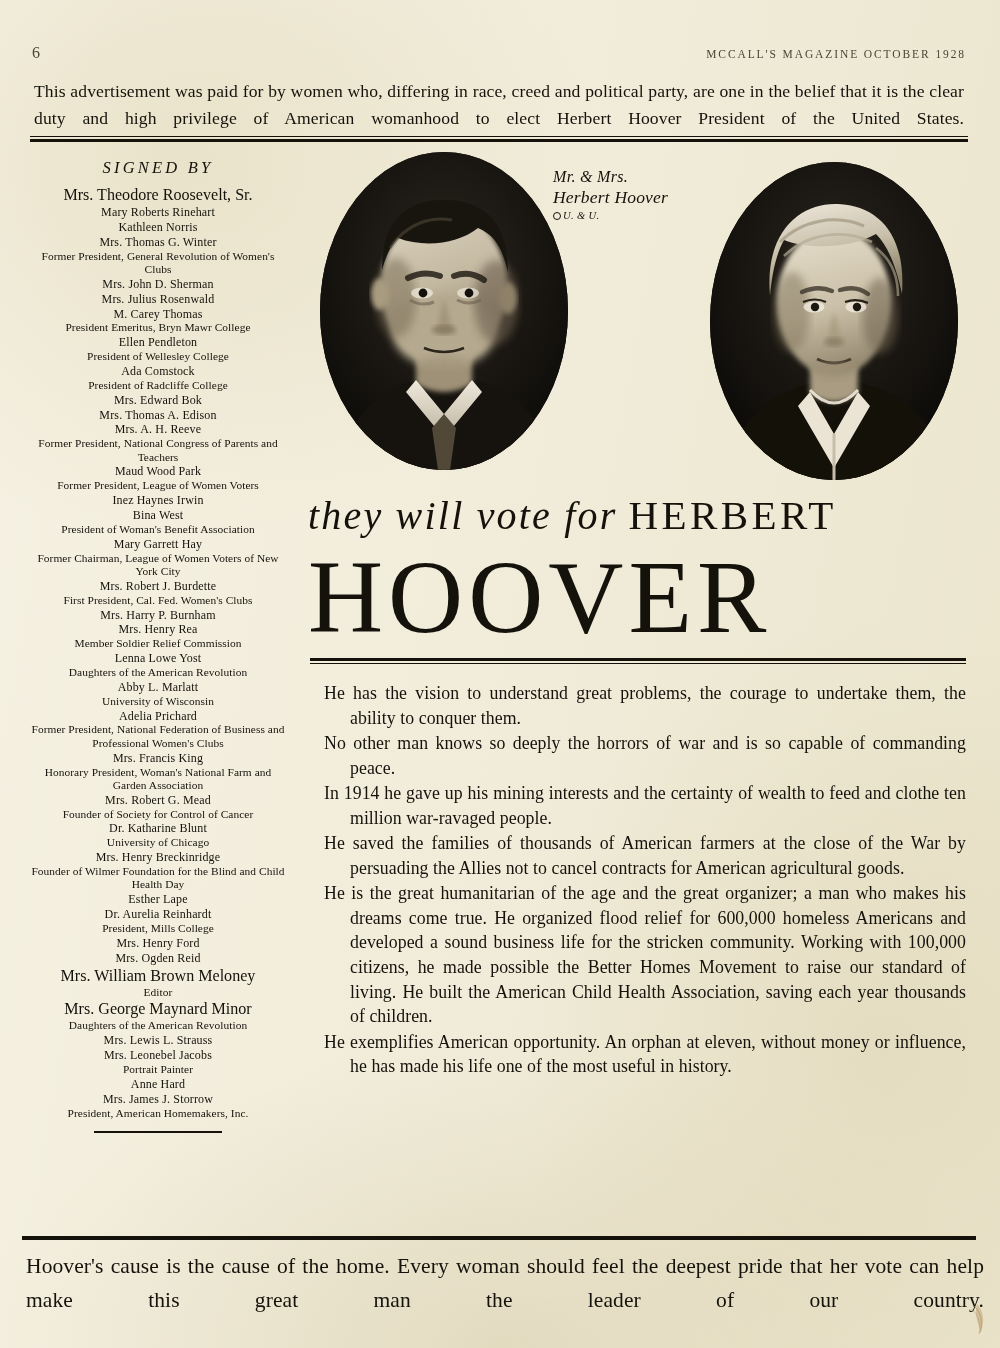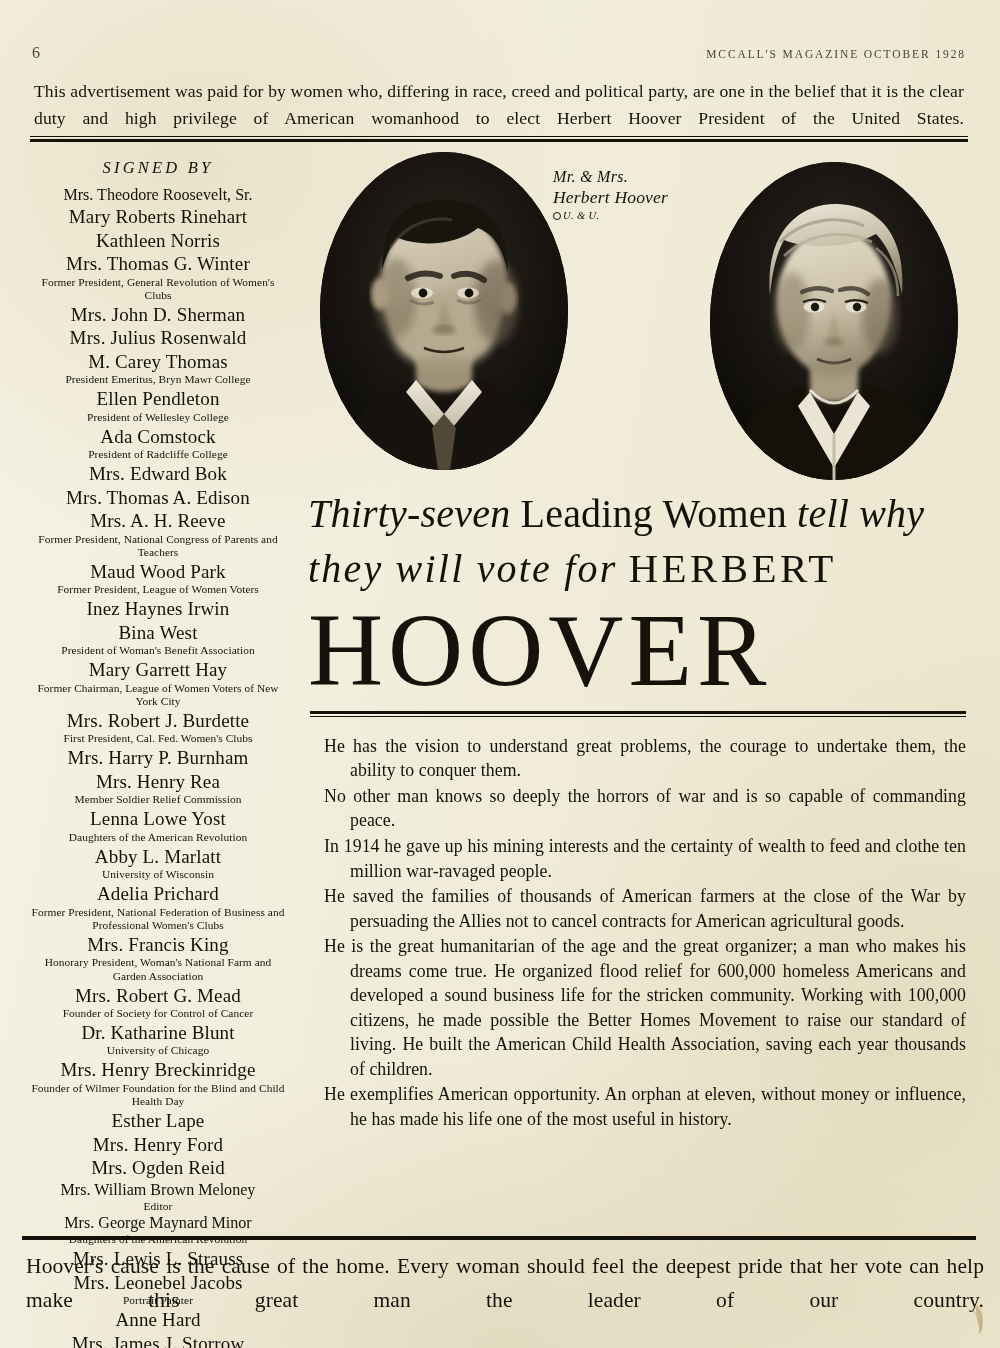--- a/index.html
+++ b/index.html
@@ -101,21 +101,21 @@
   
   .signed-by {
     font-style: italic;
     font-size: 16.5px;
     letter-spacing: 3.2px;
     margin-bottom: 7px;
   }
   .signer { line-height: 1.0; }
   .signer-name {
     display: block;
-    font-size: 19px;
+    font-size: 12px;
     line-height: 1.24;
     letter-spacing: .15px;
     white-space: nowrap;
   }
   .signer-name.sm { font-size: 16.1px; letter-spacing: 0; }
   .signer-title {
     display: block;
     font-size: 11.4px;
     line-height: 1.17;
     letter-spacing: .05px;
@@ -348,20 +348,24 @@
           <div class="signer">
             <span class="signer-name">Dr. Katharine Blunt</span>
             <span class="signer-title">University of Chicago</span>
           </div>
           <div class="signer">
             <span class="signer-name">Mrs. Henry Breckinridge</span>
             <span class="signer-title">Founder of Wilmer Foundation for the Blind and Child Health Day</span>
           </div>
           <div class="signer">
             <span class="signer-name">Esther Lape</span>
+          </div>
+          <div class="signer">
+            <span class="signer-name">Dr. Aurelia Reinhardt</span>
+            <span class="signer-title">President, Mills College</span>
           </div>
           <div class="signer">
             <span class="signer-name">Mrs. Henry Ford</span>
           </div>
           <div class="signer">
             <span class="signer-name">Mrs. Ogden Reid</span>
           </div>
           <div class="signer">
             <span class="signer-name sm">Mrs. William Brown Meloney</span>
             <span class="signer-title">Editor</span>
@@ -521,21 +525,20 @@
             <ellipse cx="124" cy="180" rx="10" ry="4.4" fill="#7d7159" opacity=".65" filter="url(#soft)"></ellipse>
 
             <path d="M107 197 q17 8 34 0" stroke="#463d30" stroke-width="3" fill="none"></path>
 
             <ellipse cx="124" cy="210" rx="20" ry="9" fill="#a1957b" opacity=".5" filter="url(#soft2)"></ellipse>
           </svg>
         </div>
       </div>
 
       <div class="headline">
-        <div class="hl-line l1"><span class="it">Thirty-seven</span> <span>Leading Women</span> <span class="it">tell why</span></div>
         <div class="hl-line l2"><span class="it">they will vote for</span> <span class="caps">HERBERT</span></div>
         <div class="hl-hoover">HOOVER</div>
       </div>
 
       <div class="rule-under-hoover">
         <i class="thick"></i>
           <i class="gap"></i>
           <i class="thin"></i>
       </div>
 

